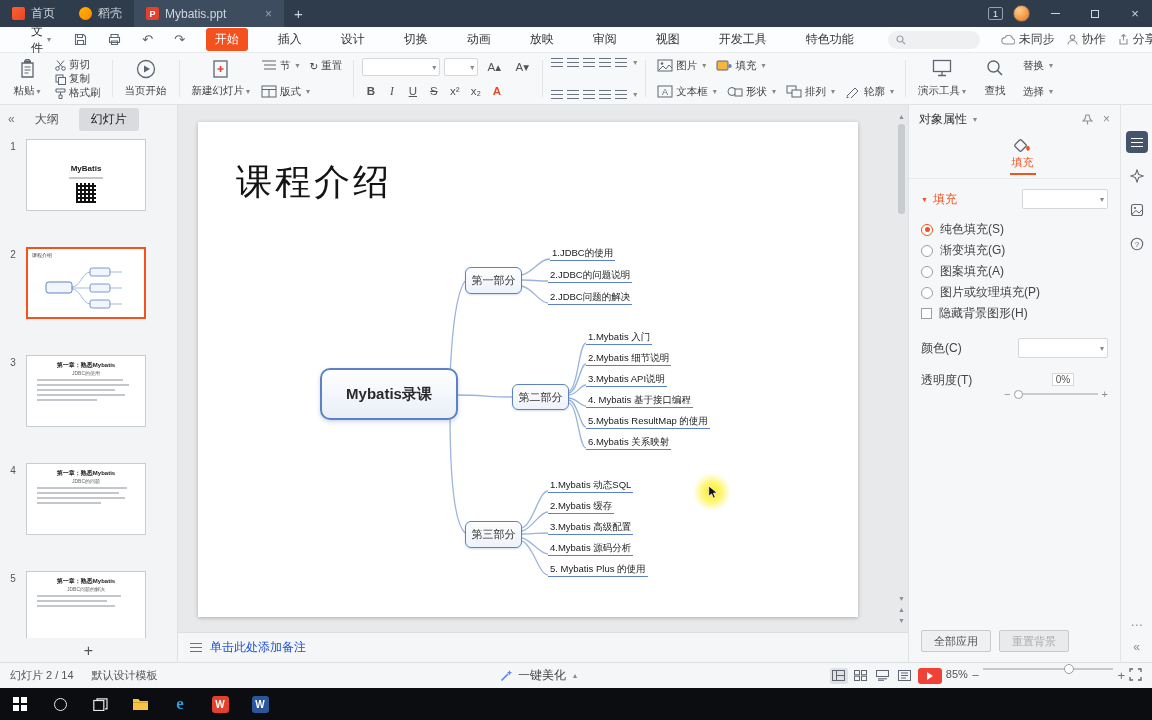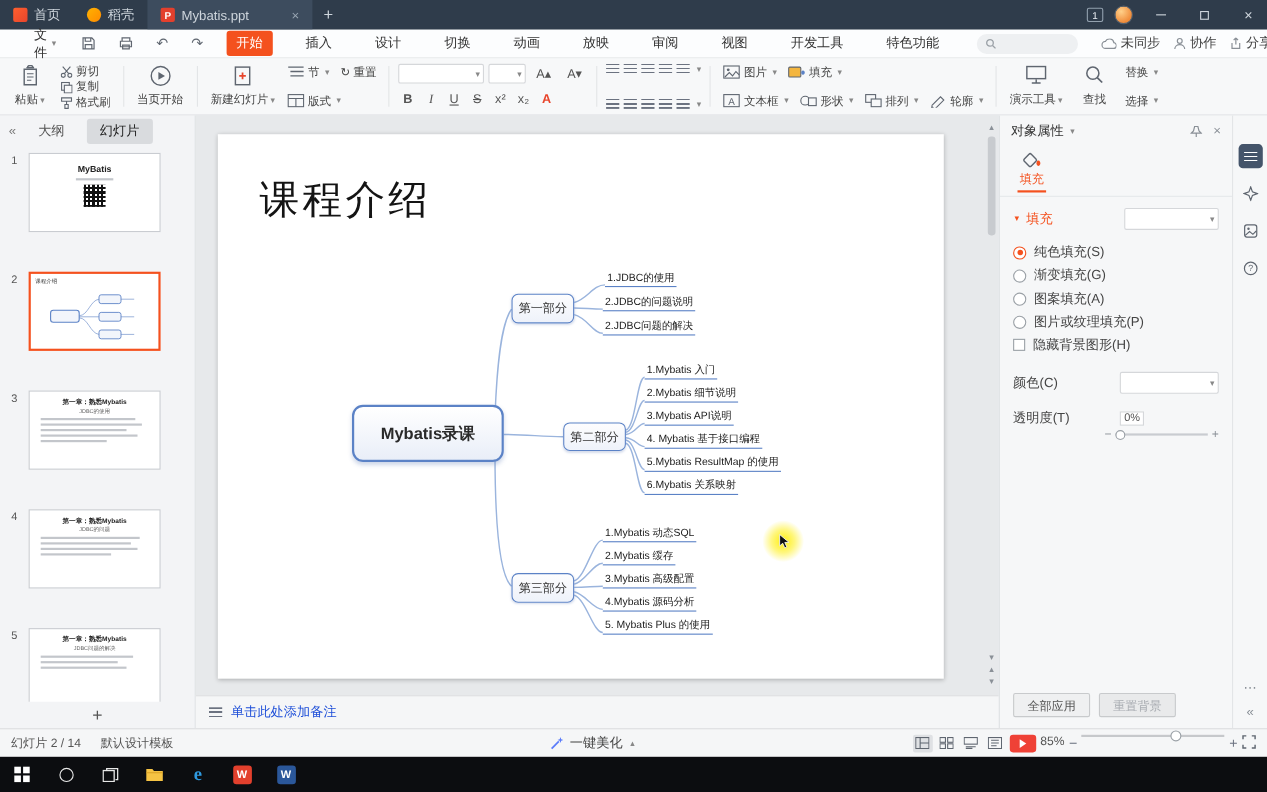--- a/index.html
+++ b/index.html
@@ -83,21 +83,21 @@
   .cursor-glow{position:absolute;width:38px;height:38px;border-radius:50%;background:radial-gradient(closest-side,rgba(255,238,0,.95),rgba(255,238,0,.5) 55%,rgba(255,238,0,0));display:flex;align-items:center;justify-content:center;}
   .vscroll{position:absolute;right:1px;top:6px;bottom:6px;width:11px;}
   .vs-btn{width:11px;height:11px;color:#8a9097;font-size:7px;text-align:center;line-height:11px;}
   .vs-thumb{width:7px;margin:2px auto;height:90px;background:#c8cbcf;border-radius:3px;}
   .vs-bottom{position:absolute;bottom:0;left:0;right:0;}
 
   
   .notesbar{position:absolute;left:178px;top:632px;width:730px;height:30px;background:#f5f6f7;border-top:1px solid #dcdee0;display:flex;align-items:center;gap:8px;padding:0 12px;color:#1d4ed8;}
 
   
-  .props{position:absolute;left:908px;top:105px;width:212px;height:557px;background:#f6f7f8;border-left:1px solid #dfe1e4;}
+  .props{position:absolute;left:908px;top:105px;width:212px;height:557px;background:#f6f7f8;border-left:1px solid #dfe1e4;text-align:center;}
   .p-head{height:28px;display:flex;align-items:center;gap:4px;padding:0 10px;font-size:12px;color:#333;}
   .p-head .sp{margin-left:auto;display:flex;gap:10px;color:#8a9097;align-items:center;}
   .p-tabstrip{height:46px;border-bottom:1px solid #e6e8ea;padding:4px 0 0 16px;}
   .p-tabcol{display:inline-flex;flex-direction:column;align-items:center;gap:2px;}
   .p-tablbl{font-size:11px;color:#f4511e;}
   .p-tabline{width:26px;height:2px;background:#f4511e;margin-top:1px;}
   .p-body{padding:10px 12px;}
   .p-sec{display:flex;align-items:center;gap:5px;}
   .p-sec .tri{font-size:7px;color:#f4511e;}
   .p-sec .name{font-size:12px;color:#f4511e;}
@@ -454,21 +454,21 @@
 <div class="sidebar">
   <div class="side-tabs">
     <span class="collapse">«</span>
     <span class="stab">大纲</span>
     <span class="stab active">幻灯片</span>
   </div>
   <div class="thumbs">
     <div class="trow">
       <span class="tnum">1</span>
       <div class="tbox">
-        <div class="t-title" style="font-size:8px;margin-top:9px">MyBatis</div>
+        <div class="t-title" style="font-size:8px;margin-top:24px">MyBatis</div>
         <div class="t-bar" style="margin:4px 42px 0"></div>
         <div class="qr"></div>
       </div>
     </div>
     <div class="trow">
       <span class="tnum">2</span>
       <div class="tbox sel">
         <div style="position:absolute;left:4px;top:3px;font-size:5px;color:#333">课程介绍</div>
         <svg width="116" height="58" viewBox="0 0 116 58" style="position:absolute;left:0;top:10px">
           <g fill="none" stroke="#8fa9d6" stroke-width="0.8">

